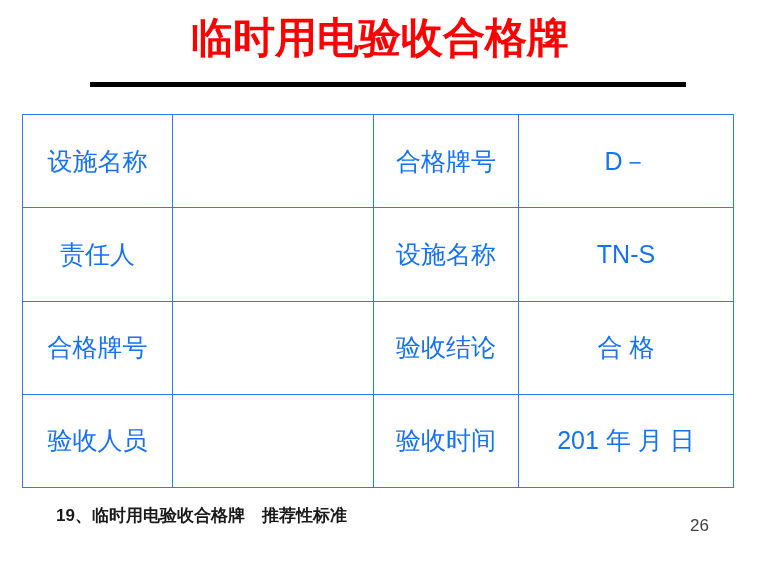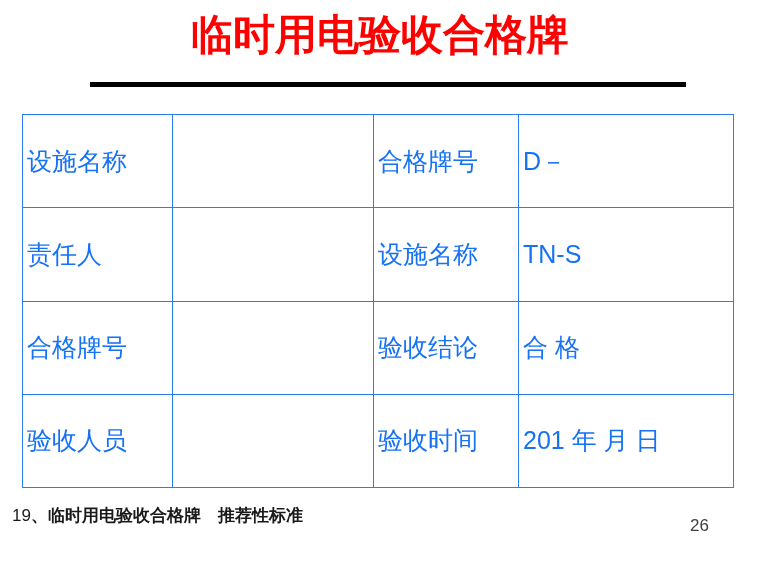--- a/index.html
+++ b/index.html
@@ -16,21 +16,21 @@
   }
 
   
   .slide-title {
     position: absolute;
     left: 0;
     top: 12px;
     width: 760px;
     text-align: center;
     color: #ff0000;
-    font-family: Liberation Mono, monospace;
+    font-family: Liberation Serif, serif;
     font-size: 42px;
     font-weight: 700;
     line-height: 52px;
     letter-spacing: 0px;
     white-space: nowrap;
   }
 
   
   .title-rule {
     position: absolute;
@@ -50,20 +50,21 @@
     height: 374px;
     border-collapse: collapse;
     table-layout: fixed;
   }
   .cert-table td {
     border: 1.5px solid #2b7cf7;
     color: #1572f5;
     font-family: "Liberation Sans", sans-serif;
     font-size: 25px;
     font-weight: 400;
+    text-align: center;
     vertical-align: middle;
     padding: 4px;
     height: 93px;
     box-sizing: border-box;
   }
   .col-a { width: 150px; }
   .col-b { width: 201px; }
   .col-c { width: 145px; }
   .col-d { width: 215px; }
 
@@ -84,21 +85,22 @@
     width: 500px;
     color: #1a1a1a;
     font-family: "Liberation Serif", serif;
     font-size: 17px;
     font-weight: 700;
     line-height: 28px;
     white-space: nowrap;
   }
   .footer-caption .num {
     font-family: "Liberation Sans", sans-serif;
-    font-weight: 400;
+    font-weight: 700;
+    margin-left: 44px;
   }
   .footer-line { display: block; }
 
   
   .page-number {
     position: absolute;
     left: 690px;
     top: 516px;
     color: #404040;
     font-family: "Liberation Sans", sans-serif;

